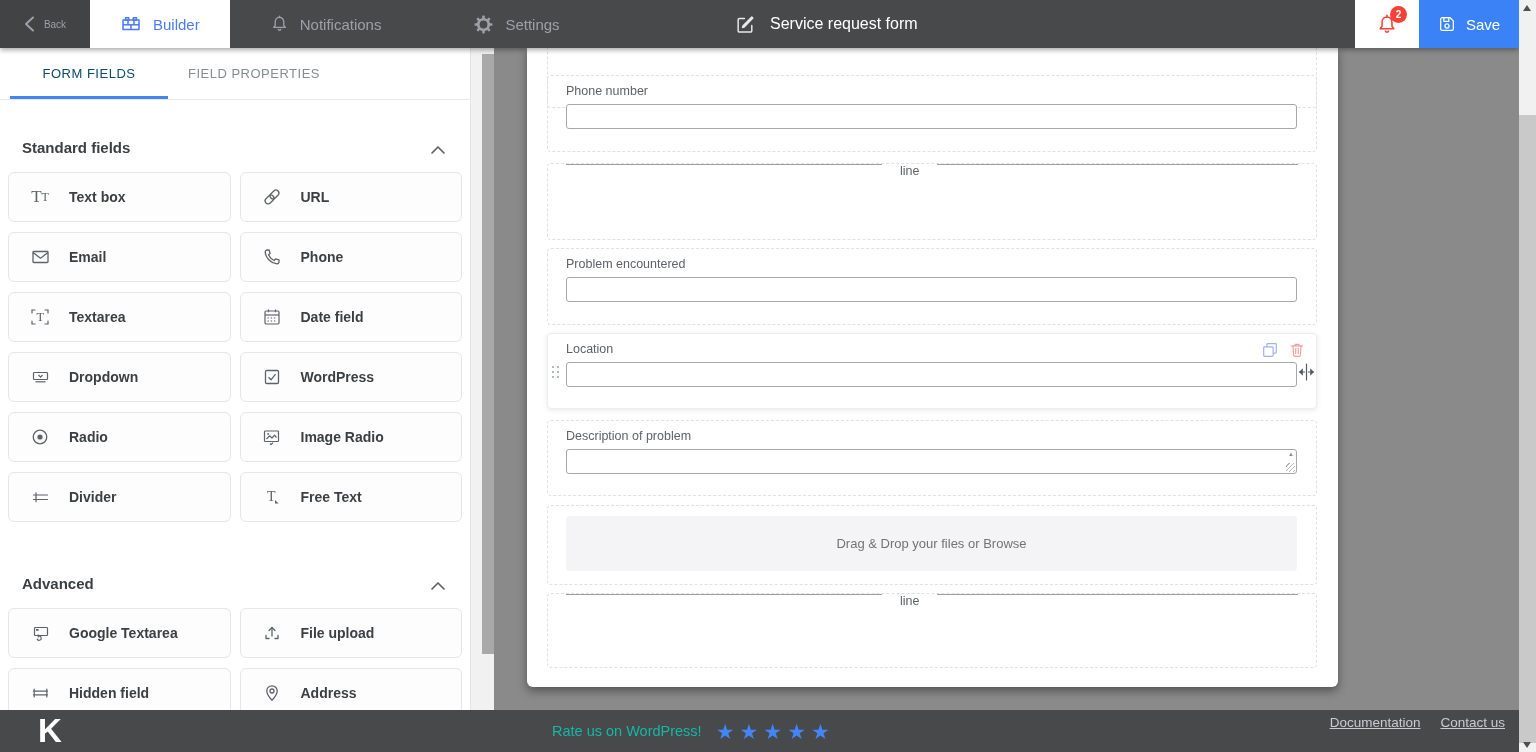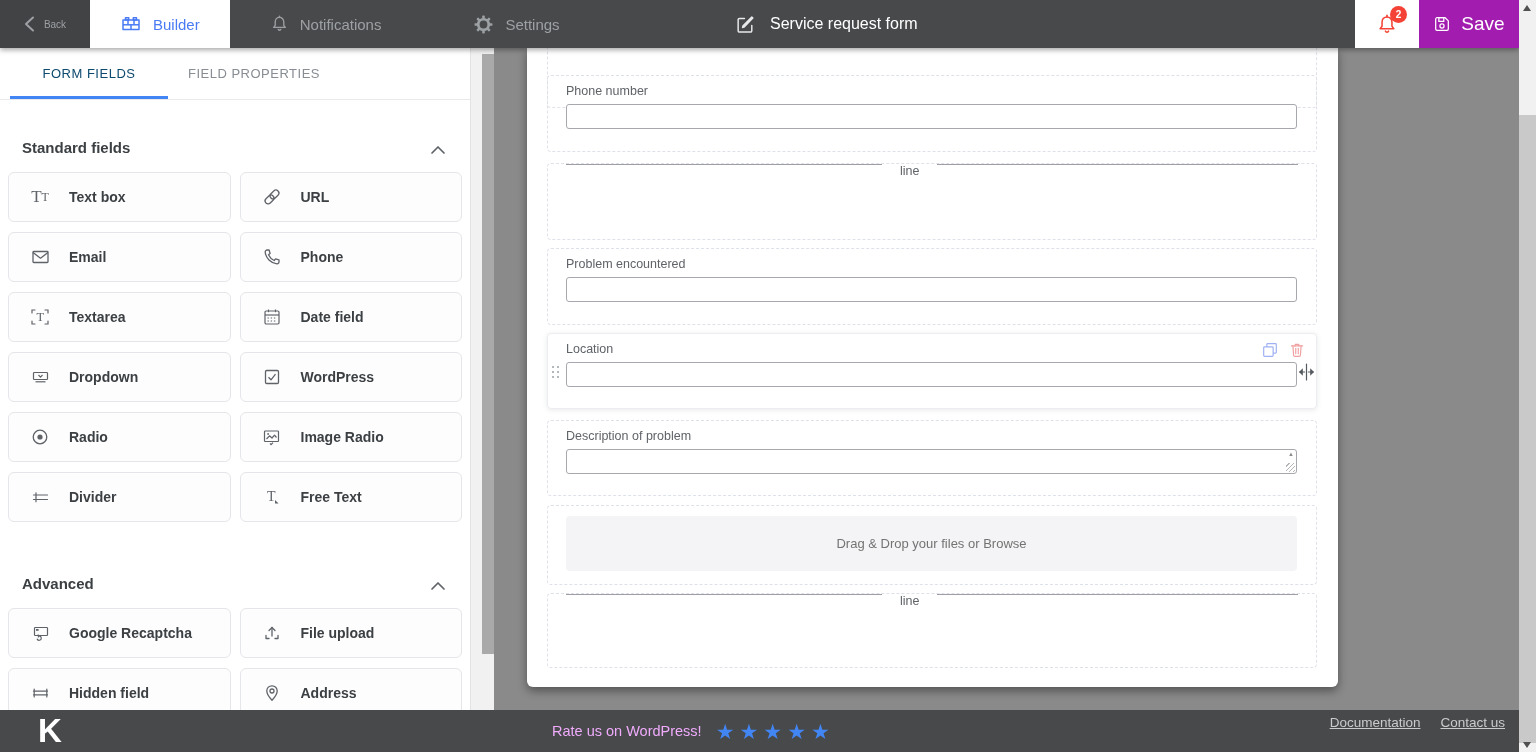--- a/index.html
+++ b/index.html
@@ -11,22 +11,22 @@
   .tb-back { width:90px; background:#414345; display:flex; align-items:center; justify-content:center; gap:9px;
              color:#9ea1a4; font-size:10px; cursor:pointer; }
   .tb-tab { display:flex; align-items:center; gap:11px; font-size:15px; color:#9ea1a4; padding:0 26px; cursor:pointer; }
   .tb-tab.active { background:#ffffff; color:#4a7bf5; font-weight:500; padding:0 30px; }
   .tb-title { position:absolute; left:735px; top:0; height:48px; display:flex; align-items:center; gap:14px;
               color:#ffffff; font-size:16px;text-align:center; }
   .tb-bell { position:absolute; left:1355px; top:0; width:64px; height:48px; background:#ffffff;
              display:flex; align-items:center; justify-content:center; cursor:pointer; }
   .badge { position:absolute; left:35px; top:6px; width:17px; height:17px; border-radius:50%; background:#f44336;
            color:#fff; font-size:10px; font-weight:bold; display:flex; align-items:center; justify-content:center; }
-  .tb-save { position:absolute; left:1419px; top:0; width:100px; height:48px; background:#a21caf; color:#fff;
-             display:flex; align-items:center; justify-content:center; gap:10px; font-size:19px; cursor:pointer; }
+  .tb-save { position:absolute; left:1419px; top:0; width:100px; height:48px; background:#3b82f6; color:#fff;
+             display:flex; align-items:center; justify-content:center; gap:10px; font-size:15px; cursor:pointer; }
 
   
   .sidebar { position:absolute; left:0; top:48px; width:470px; height:662px; background:#ffffff; z-index:10; overflow:hidden; }
   .side-tabs { display:flex; height:52px; padding-left:10px; border-bottom:1px solid #e7e9eb; }
   .side-tab { display:flex; align-items:center; justify-content:center; font-size:13px; letter-spacing:.5px;
               font-weight:500; cursor:pointer; }
   .side-tab.active { width:158px; color:#0c4a6e; box-shadow:inset 0 -3px 0 #4285f4; }
   .side-tab.inactive { width:172px; color:#878d93; }
   .section-head { display:flex; align-items:flex-end; justify-content:space-between; height:46px;
                   padding:0 24px 0 22px; margin-top:10px; cursor:pointer; }
@@ -66,21 +66,21 @@
           background:repeating-linear-gradient(135deg, transparent 0 2px, #b5b5b9 2px 3px); }
   .ta-arrow { position:absolute; right:2px; top:1px; font-size:6px; color:#8a8a8a; }
 
   .dropzone { position:absolute; left:18px; right:19px; top:10px; height:55px; background:#f4f4f6; border-radius:4px;
               display:flex; align-items:center; justify-content:center; font-size:13px; color:#737373; cursor:pointer; }
 
   
   .footer { position:absolute; left:0; top:710px; width:1519px; height:42px; background:#47494b; z-index:30; }
   .klogo { position:absolute; left:38px; top:2px; color:#ffffff; font-size:33px; font-weight:800; cursor:pointer; }
   .rategroup { position:absolute; left:552px; top:0; height:42px; display:flex; align-items:center; gap:14px; }
-  .ratetext { color:#f0abfc; font-size:14.5px; }
+  .ratetext { color:#14b8a6; font-size:14.5px; }
   .stars { display:flex; gap:5px; }
   .star { color:#4285f4; font-size:21px; line-height:21px; cursor:pointer; }
   .flinks { position:absolute; right:14px; top:0; height:24px; display:flex; align-items:center; gap:20px; }
   .flink { color:#c9cbcd; font-size:13.5px; text-decoration:underline; cursor:pointer; }
 
   
   .vscroll { position:absolute; left:1519px; top:0; width:17px; height:752px; background:#f1f1f1; z-index:40; }
   .vs-up { position:absolute; left:4px; top:5px; width:0; height:0; border-left:4.5px solid transparent;
            border-right:4.5px solid transparent; border-bottom:6px solid #505050; }
   .vs-down { position:absolute; left:4px; bottom:4px; width:0; height:0; border-left:4.5px solid transparent;
@@ -329,21 +329,21 @@
       <span class="fic">
         <svg width="21" height="20" viewBox="0 0 20 20">
             <g fill="none" stroke="#5f6368" stroke-width="1.2" stroke-linejoin="round">
           <rect x="4" y="4.5" width="13" height="8" rx="0.8"></rect>
               <path d="M6.5 15.8 a2.2 2.2 0 1 0 2.2 -2.9"></path>
           <polyline points="7.2,11.6 8.7,12.9 7.4,14.3"></polyline>
             </g>
           <rect x="5.5" y="6" width="2.6" height="1.8" fill="#5f6368"></rect>
           </svg>
       </span>
-      <span class="lbl">Google Recaptcha</span>
+      <span class="lbl">Google Textarea</span>
     </div>
     <div class="fcard">
       <span class="fic">
         <svg width="20" height="20" viewBox="0 0 20 20">
             <g fill="none" stroke="#5f6368" stroke-width="1.3" stroke-linecap="round" stroke-linejoin="round">
           <path d="M4 12.5 V15.5 H7"></path>
               <path d="M16 12.5 V15.5 H13"></path>
           <line x1="10" y1="4.5" x2="10" y2="13"></line>
               <polyline points="7,7.5 10,4.5 13,7.5"></polyline>
             </g>

